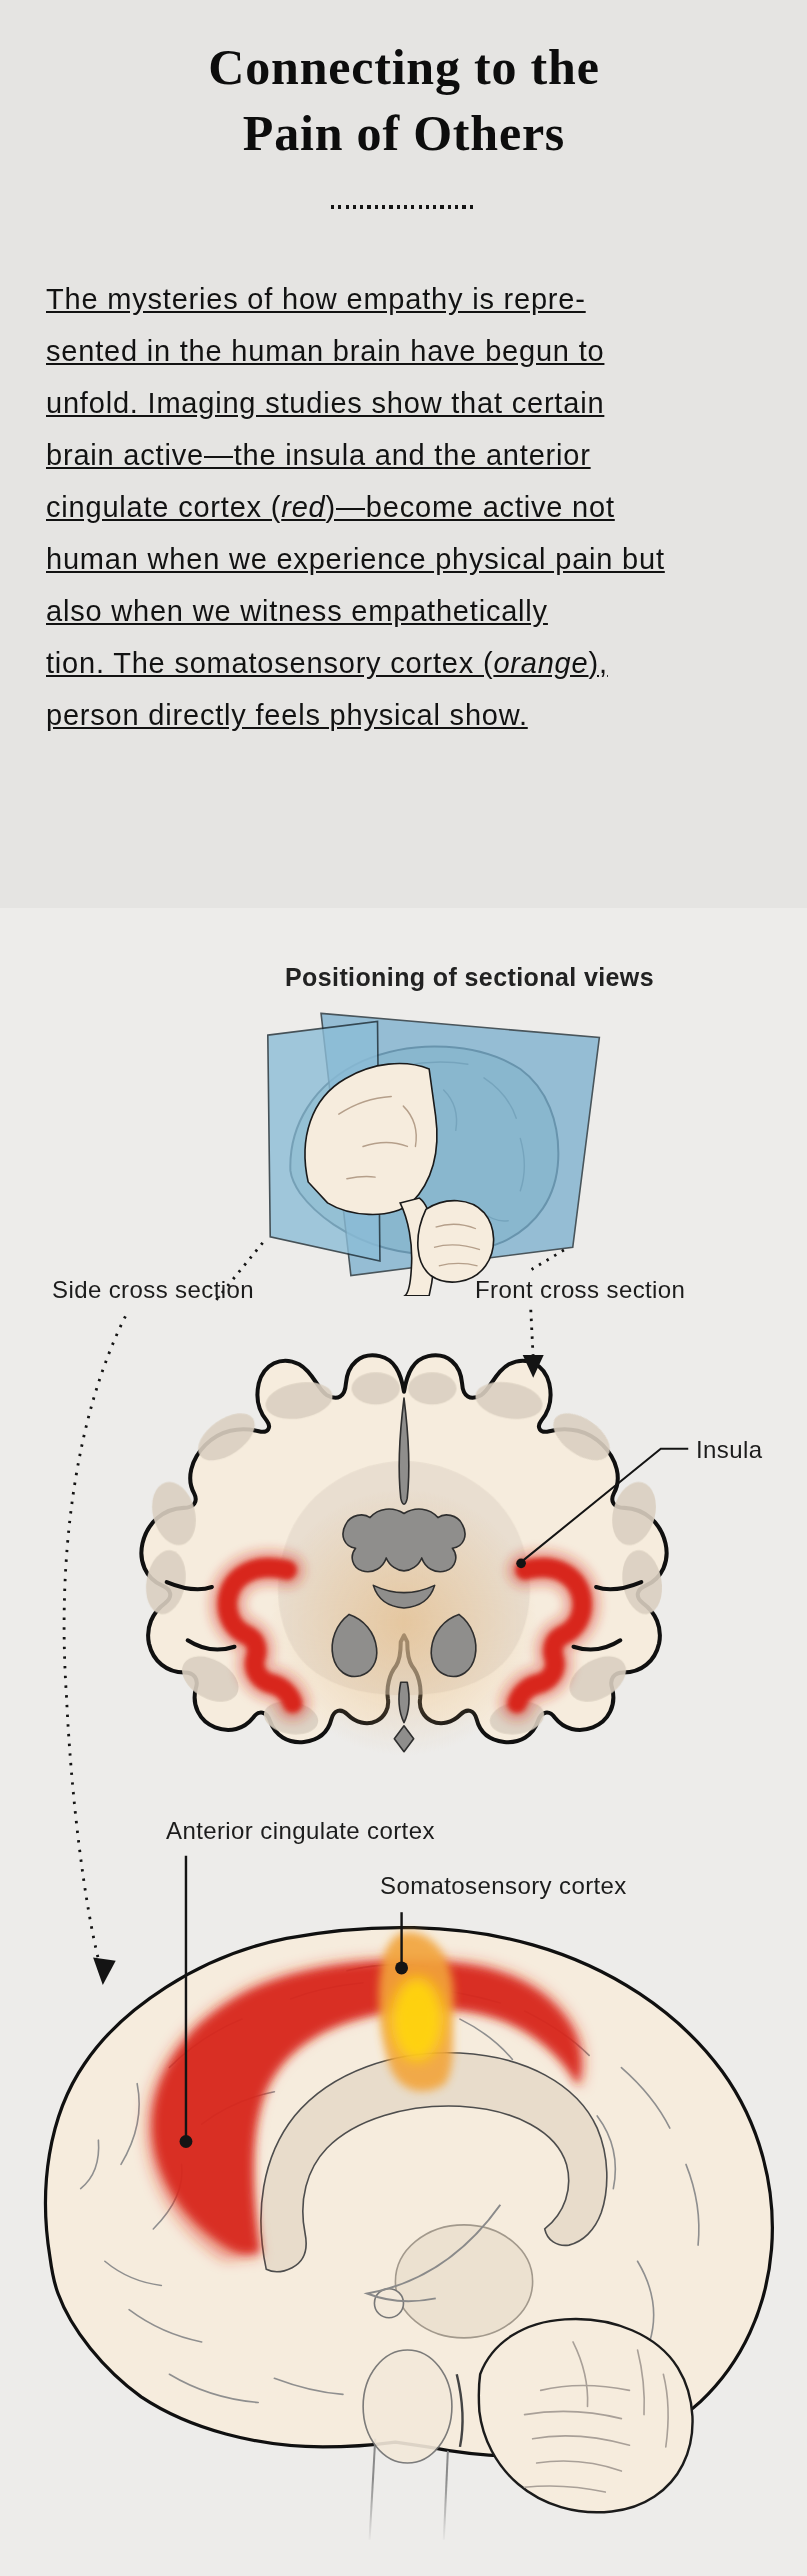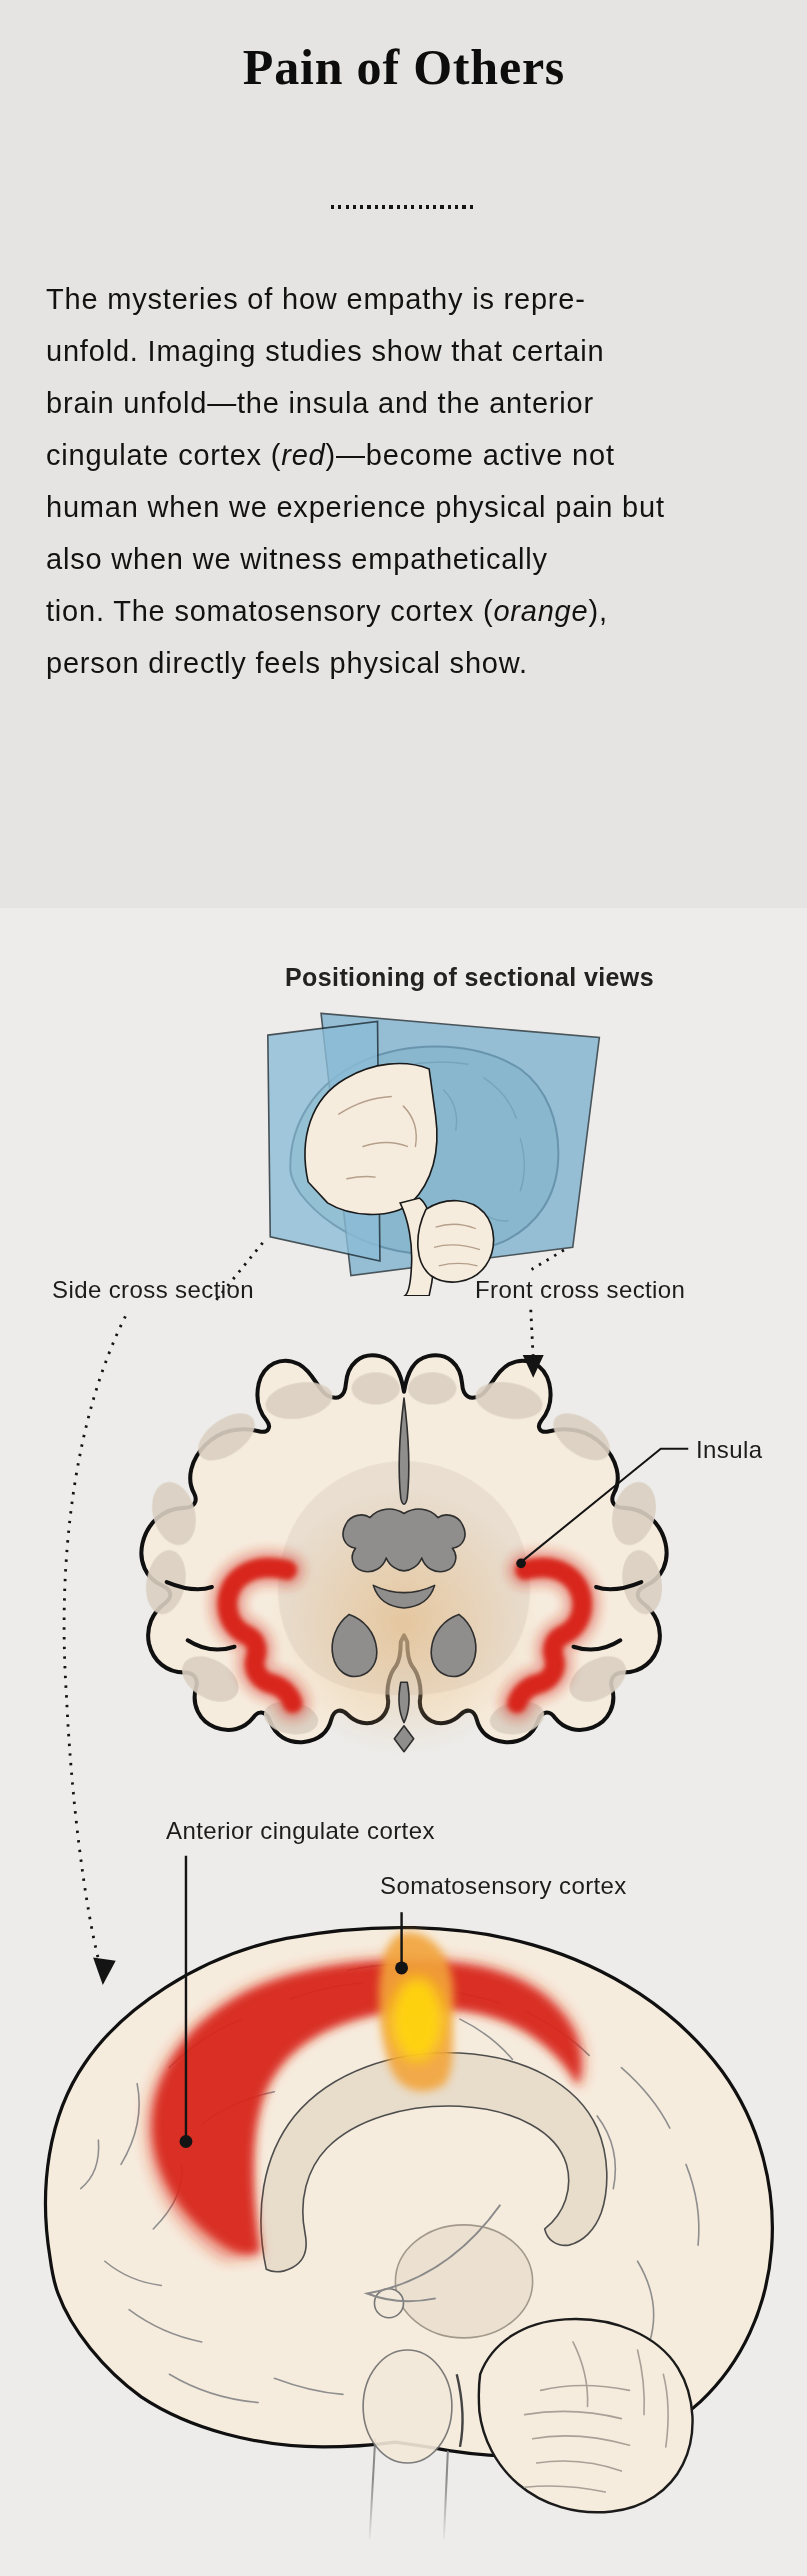--- a/index.html
+++ b/index.html
@@ -12,45 +12,47 @@
   }
   .page{position:relative;width:808px;height:2576px;background:var(--body-bg);
     font-family:"Liberation Sans",sans-serif;color:var(--text);overflow:hidden;}
   .header{position:absolute;left:0;top:0;width:808px;height:908px;background:var(--header-bg);}
   .title{position:absolute;left:0;top:34px;width:808px;text-align:center;
     font-family:"Liberation Serif",serif;font-weight:bold;font-size:50px;line-height:66px;
     color:#0d0d0d;letter-spacing:0.8px;}
   .divider{position:absolute;left:331px;top:205px;width:145px;height:4px;
     background:repeating-linear-gradient(90deg,#141414 0 3.2px,transparent 3.2px 7.3px);}
   .paragraph{position:absolute;left:46px;top:273px;width:727px;font-size:29px;line-height:52px;letter-spacing:0.8px;}
-  .pline{white-space:nowrap;}
+  .pline{white-space:nowrap;text-decoration:underline;}
   .pline .it{font-style:italic;}
   .dlabel{position:absolute;font-size:24px;letter-spacing:0.4px;color:#1c1c1c;white-space:nowrap;text-align:right;}
   .heading2{position:absolute;left:202px;top:963px;width:452px;text-align:right;
     font-size:25px;color:#222;letter-spacing:0.4px;font-weight:bold;}
   svg{position:absolute;display:block;}
   .fill-cream{fill:var(--brain-cream);} .fill-tint{fill:var(--brain-tinted);}
   .fill-beige{fill:var(--inner-beige);} .fill-gray{fill:var(--gray-matter);}
   .st-red{stroke:var(--highlight-red);} .fill-red{fill:var(--highlight-red);}
   .fill-orange{fill:var(--highlight-orange);} .fill-yellow{fill:var(--highlight-yellow);}
 </style>
 </head>
 <body>
 
 <div class="page">
 
   <div class="header">
     <div class="title">
+      <div>Connecting to the</div>
       <div>Pain of Others</div>
     </div>
     <div class="divider"></div>
     <div class="paragraph">
         <div class="pline"><span>The mysteries of how empathy is repre-</span></div>
+        <div class="pline"><span>sented in the human brain have begun to</span></div>
         <div class="pline"><span>unfold. Imaging studies show that certain</span></div>
-        <div class="pline"><span>brain unfold—the insula and the anterior</span></div>
+        <div class="pline"><span>brain active—the insula and the anterior</span></div>
         <div class="pline"><span>cingulate cortex (</span><span class="it">red</span><span>)—become active not</span></div>
         <div class="pline"><span>human when we experience physical pain but</span></div>
         <div class="pline"><span>also when we witness empathetically</span></div>
         <div class="pline"><span>tion. The somatosensory cortex (</span><span class="it">orange</span><span>),</span></div>
         <div class="pline"><span>person directly feels physical show.</span></div>
       </div>
   </div>
 
   <div class="heading2">Positioning of sectional views</div>
 

